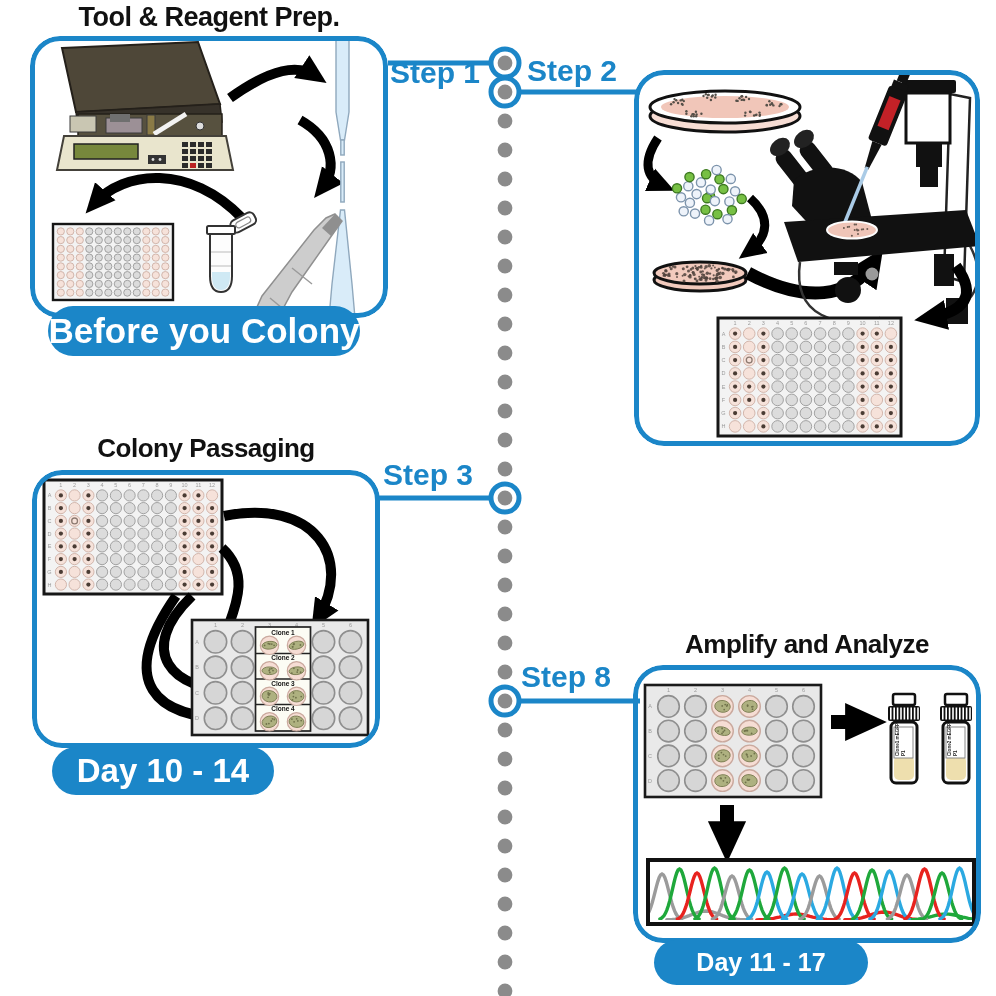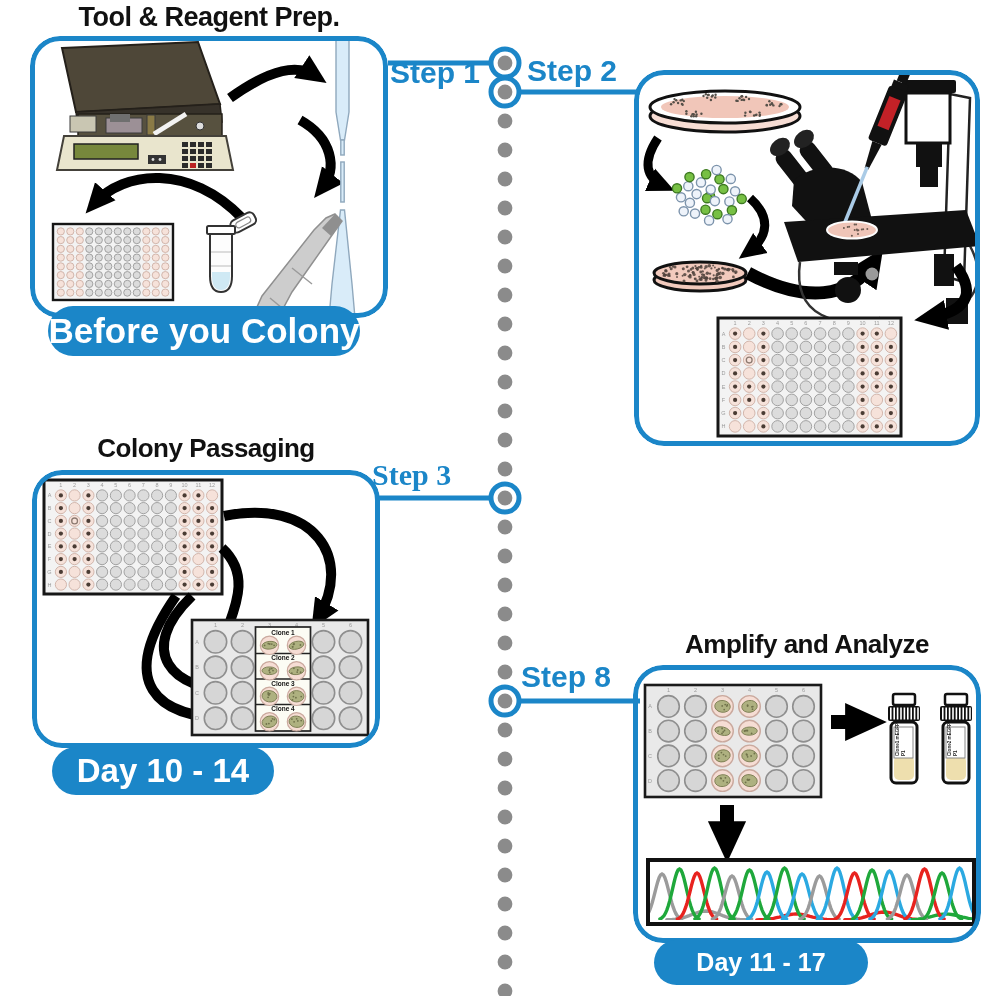--- a/index.html
+++ b/index.html
@@ -1091,19 +1091,19 @@
         </g>
     </svg>
   </div>
 
   <div class="ptitle" style="left:30px;top:2px;width:358px;font-size:27px;">Tool &amp; Reagent Prep.</div>
   <div class="ptitle" style="left:633px;top:629px;width:348px;font-size:26px;">Amplify and Analyze</div>
   <div class="ptitle" style="left:32px;top:433px;width:348px;font-size:26px;">Colony Passaging</div>
 
   <div class="steplab" style="left:368px;top:24px;width:112px;text-align:right;margin-top:32px;">Step 1</div>
   <div class="steplab" style="left:527px;top:54px;">Step 2</div>
-  <div class="steplab" style="left:372px;top:458px;width:112px;text-align:left;font-family:Liberation Serif, serif;">Step 3</div>
+  <div class="steplab" style="left:372px;top:458px;width:112px;text-align:center;">Step 3</div>
   <div class="steplab" style="left:521px;top:660px;">Step 8</div>
 
   <div class="banner" style="left:48px;top:306px;width:312px;height:50px;font-size:35px;">Before you Colony</div>
   <div class="banner" style="left:52px;top:747px;width:222px;height:48px;font-size:33px;">Day 10 - 14</div>
   <div class="banner" style="left:654px;top:940px;width:214px;height:45px;font-size:25px;">Day 11 - 17</div>
 </div>
 
 </body></html>

